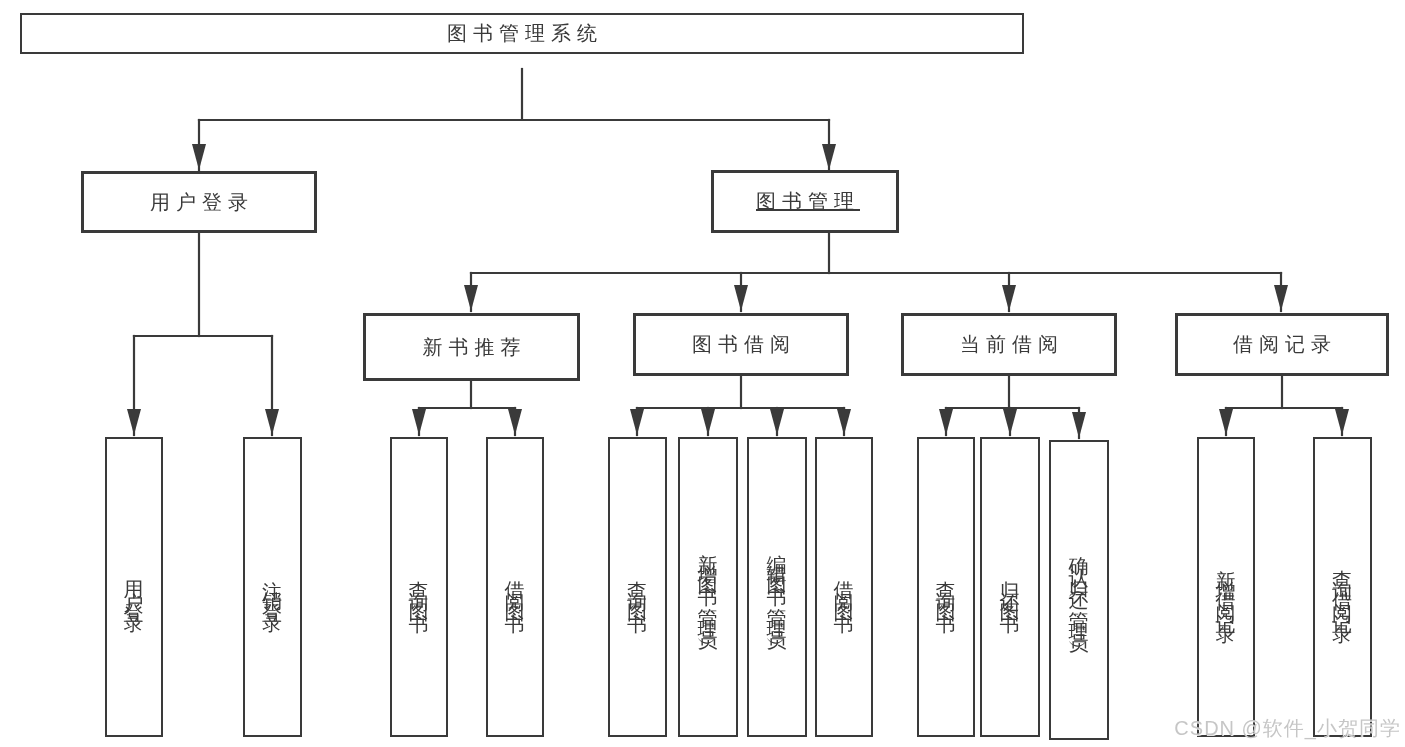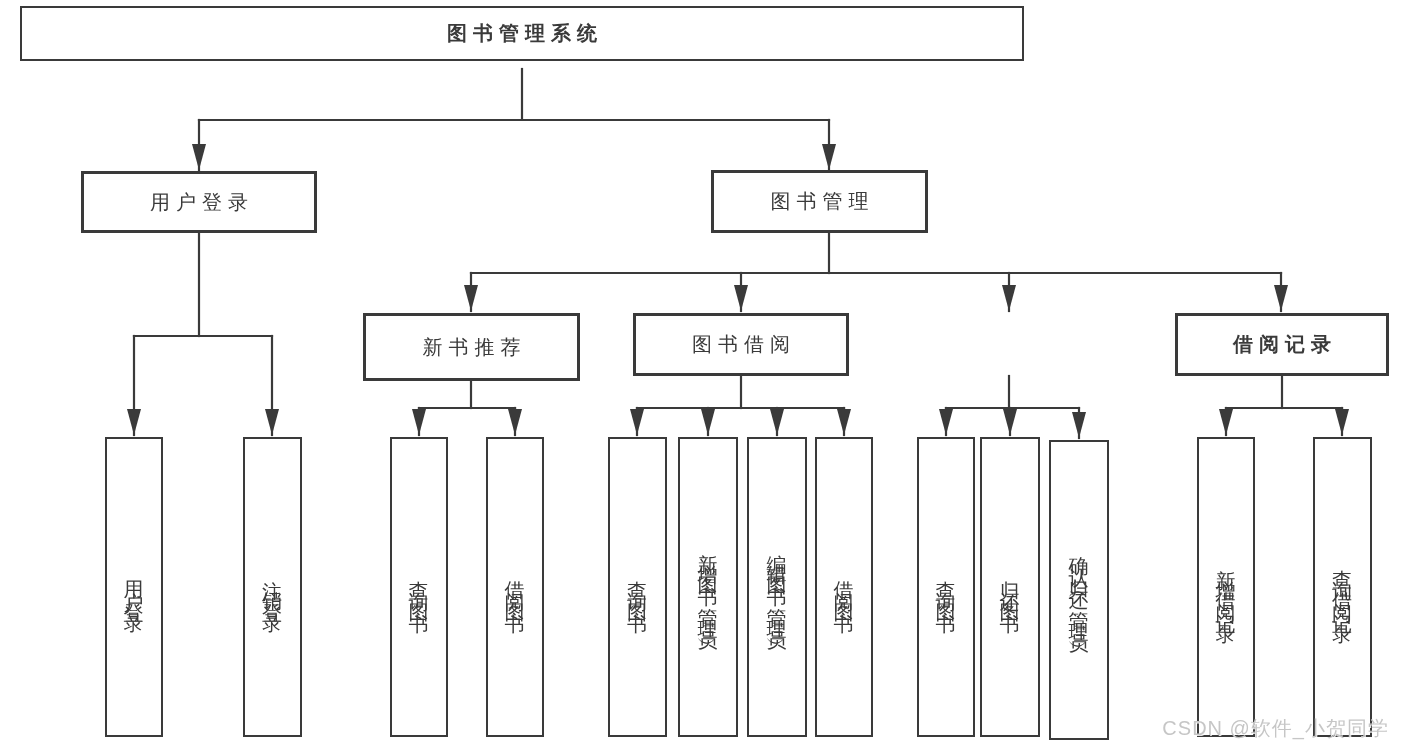--- a/index.html
+++ b/index.html
@@ -36,21 +36,21 @@
   .vtext {
     writing-mode: vertical-rl;
     text-orientation: mixed;
     font-size: 20px;
     line-height: 1;
     letter-spacing: 11px;
     white-space: nowrap;
   }
   .watermark {
     position: absolute;
-    right: 16px;
+    right: 4px;
     bottom: 5px;
     font-size: 20px;
     letter-spacing: 1px;
     color: #c6c6c6;
     text-shadow: 1px 1px 0 rgba(255,255,255,0.85);
     white-space: nowrap;
   }
 </style>
 </head>
 <body>
@@ -105,38 +105,41 @@
       <line x1="1079" y1="408" x2="1079" y2="438" marker-end="url(#arrow)"></line>
     </g>
     <g stroke="#3a3a3a" stroke-width="2.2" stroke-linecap="square">
       <line x1="1282" y1="376" x2="1282" y2="408"></line>
       <line x1="1226" y1="408" x2="1342" y2="408"></line>
       <line x1="1226" y1="408" x2="1226" y2="435" marker-end="url(#arrow)"></line>
       <line x1="1342" y1="408" x2="1342" y2="435" marker-end="url(#arrow)"></line>
     </g>
   </svg>
 
-  <div class="node hbox rootbox" style="left:20px; top:6px; width:1004px; height:55px;font-weight:bold;">
+  <div class="node hbox rootbox" style="left:20px; top:13px; width:1004px; height:41px;">
     <span>图书管理系统</span>
   </div>
 
   <div class="node hbox" style="left:81px; top:171px; width:236px; height:62px;">
     <span>用户登录</span>
   </div>
-  <div class="node hbox" style="left:711px; top:170px; width:217px; height:63px;">
+  <div class="node hbox" style="left:711px; top:170px; width:188px; height:63px;text-decoration:underline;">
     <span>图书管理</span>
   </div>
 
   <div class="node hbox" style="left:363px; top:313px; width:217px; height:68px;">
     <span>新书推荐</span>
   </div>
   <div class="node hbox" style="left:633px; top:313px; width:216px; height:63px;justify-content:center;">
     <span>图书借阅</span>
   </div>
-  <div class="node hbox" style="left:1175px; top:313px; width:214px; height:63px;font-weight:bold;">
+  <div class="node hbox" style="left:901px; top:313px; width:216px; height:63px;">
+    <span>当前借阅</span>
+  </div>
+  <div class="node hbox" style="left:1175px; top:313px; width:214px; height:63px;">
     <span>借阅记录</span>
   </div>
 
   <div class="node vbox" style="left:105px; top:437px; width:58px; height:300px;">
     <span class="vtext">用户登录</span>
   </div>
   <div class="node vbox" style="left:243px; top:437px; width:59px; height:300px;">
     <span class="vtext">注销登录</span>
   </div>
 

